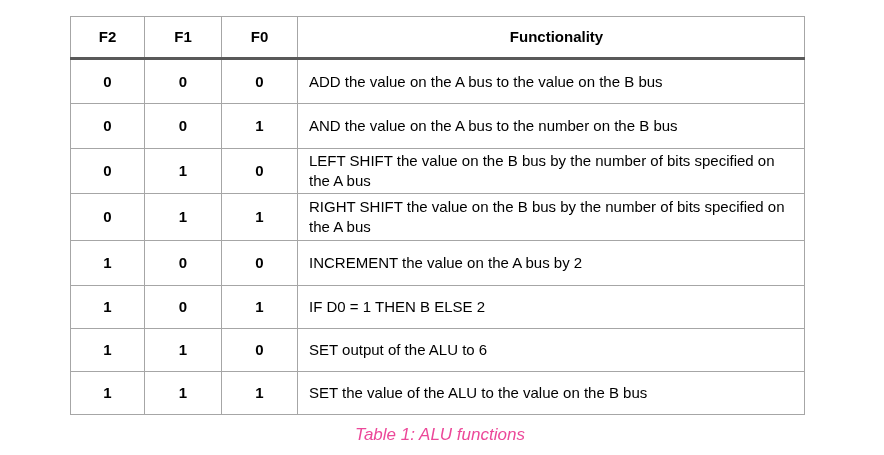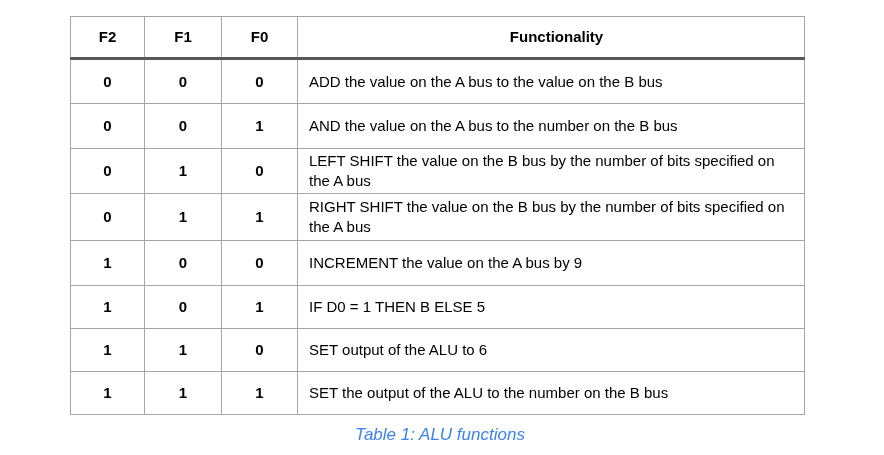--- a/index.html
+++ b/index.html
@@ -62,21 +62,21 @@
   .alu-table tbody tr:nth-child(7) { height: 43px; }
   .alu-table tbody tr:nth-child(8) { height: 43px; }
   .table-caption {
     position: absolute;
     left: 73px;
     top: 425px;
     width: 734px;
     text-align: center;
     font-style: italic;
     font-size: 17px;
-    color: #3b82f6;
+    color: #ec4899;
   }
 </style>
 </head>
 <body>
 
 <table class="alu-table">
   <colgroup>
     <col style="width:74px">
     <col style="width:77px">
     <col style="width:76px">
@@ -112,36 +112,36 @@
     <tr>
       <td class="bit">0</td>
       <td class="bit">1</td>
       <td class="bit">1</td>
       <td class="func">RIGHT SHIFT the value on the B bus by the number of bits specified on the A bus</td>
     </tr>
     <tr>
       <td class="bit">1</td>
       <td class="bit">0</td>
       <td class="bit">0</td>
-      <td class="func">INCREMENT the value on the A bus by 9</td>
+      <td class="func">INCREMENT the value on the A bus by 2</td>
     </tr>
     <tr>
       <td class="bit">1</td>
       <td class="bit">0</td>
       <td class="bit">1</td>
-      <td class="func">IF D0 = 1 THEN B ELSE 5</td>
+      <td class="func">IF D0 = 1 THEN B ELSE 2</td>
     </tr>
     <tr>
       <td class="bit">1</td>
       <td class="bit">1</td>
       <td class="bit">0</td>
       <td class="func">SET output of the ALU to 6</td>
     </tr>
     <tr>
       <td class="bit">1</td>
       <td class="bit">1</td>
       <td class="bit">1</td>
-      <td class="func">SET the output of the ALU to the number on the B bus</td>
+      <td class="func">SET the value of the ALU to the value on the B bus</td>
     </tr>
   </tbody>
 </table>
 
 <div class="table-caption">Table 1: ALU functions</div>
 
 </body></html>

